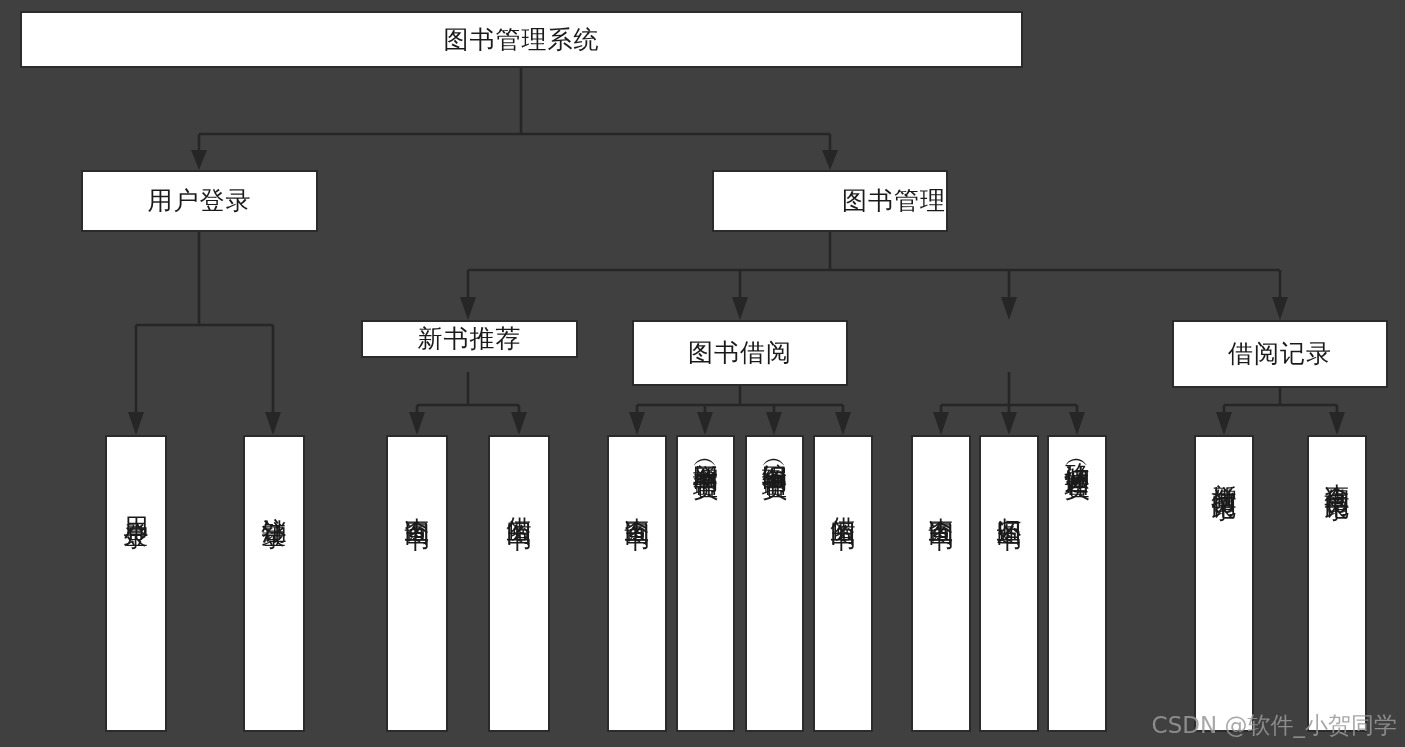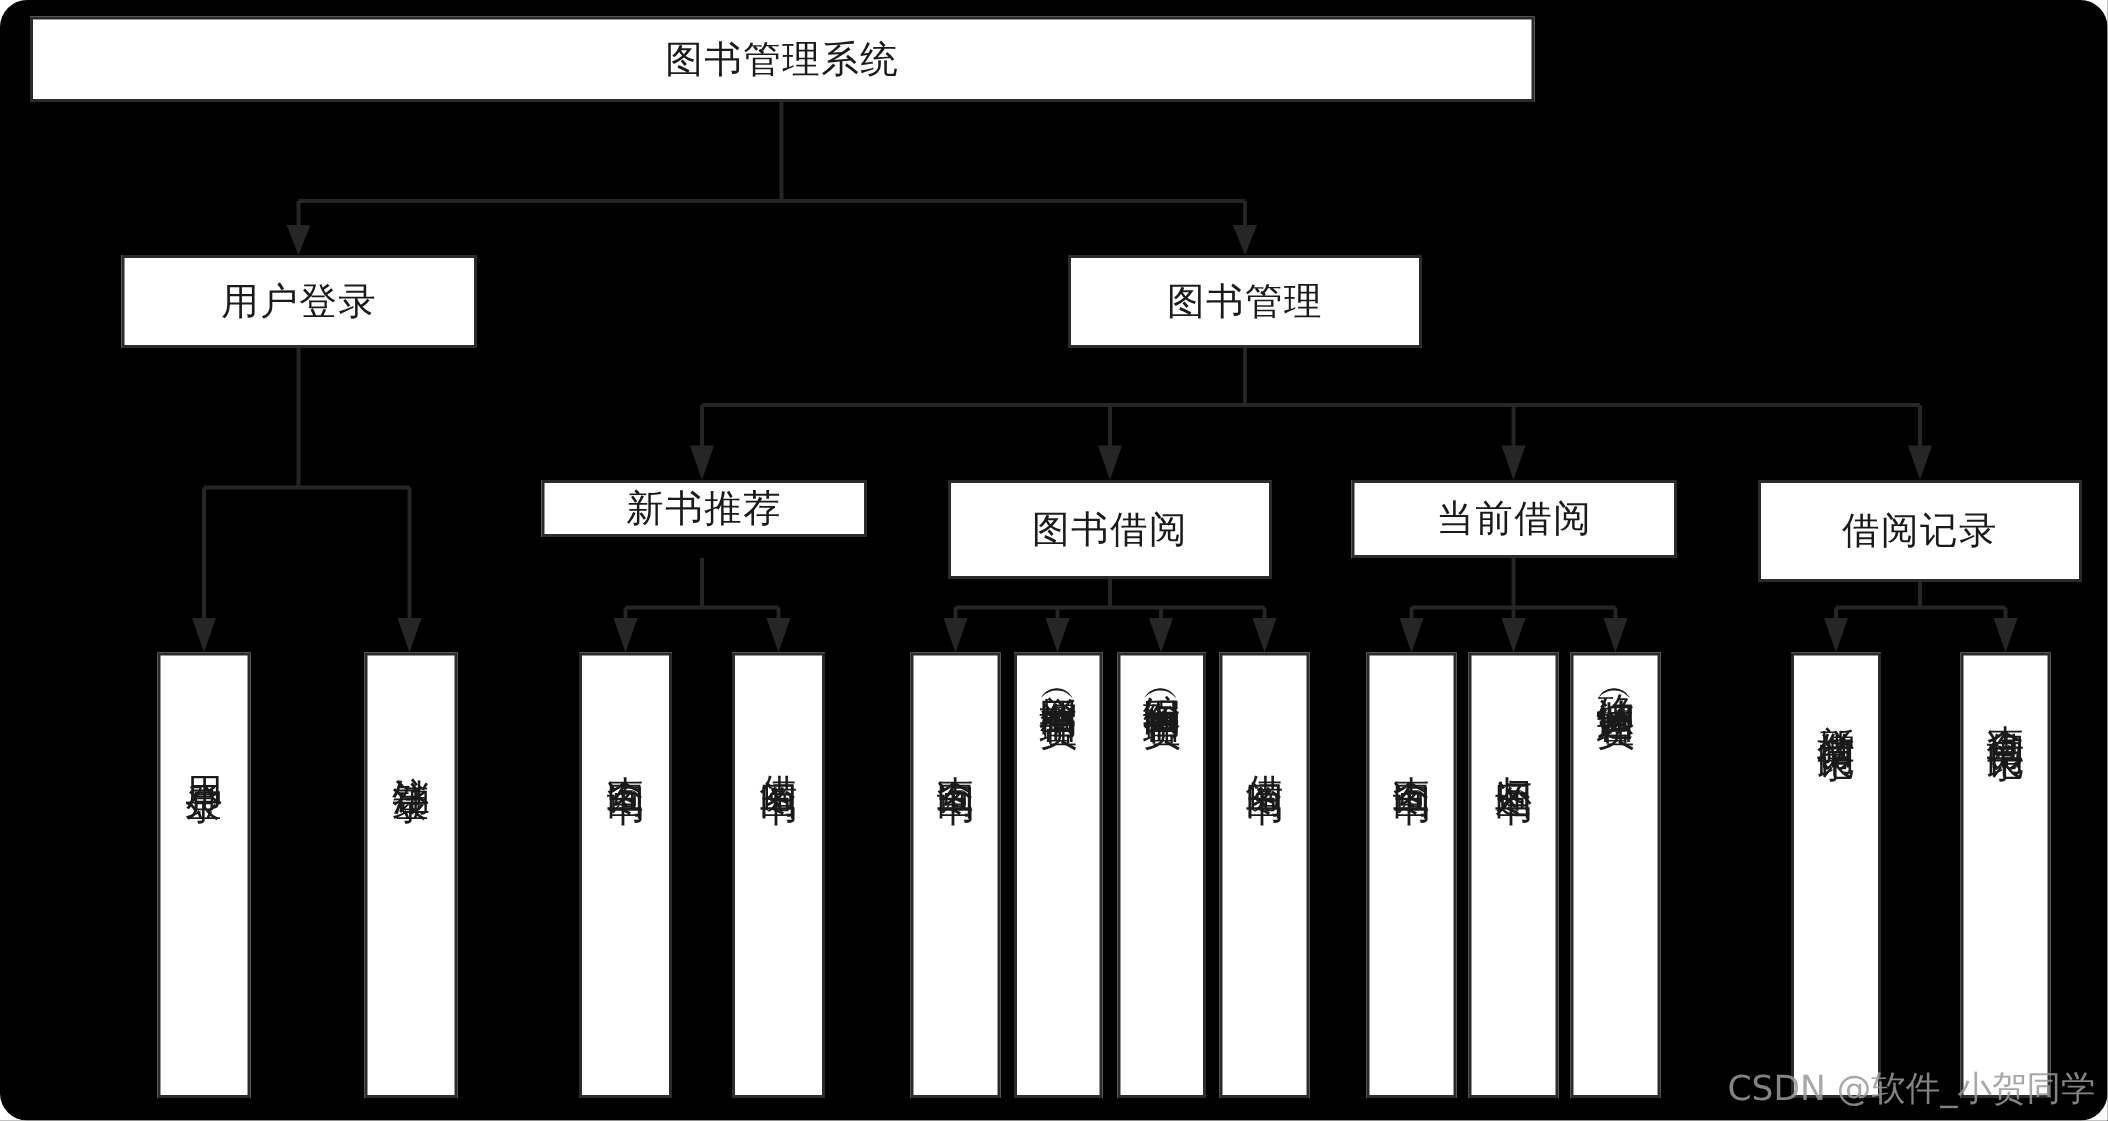--- a/index.html
+++ b/index.html
@@ -8,23 +8,22 @@
     padding: 0;
     background: #ffffff;
   }
   body {
     font-family: "DejaVu Sans", "Liberation Sans", sans-serif;
   }
   #diagram {
     position: relative;
     width: 1405px;
     height: 747px;
-    background: #000000;
+    background: #404040;
     overflow: hidden;
-    border-radius: 18px;
   }
   
   #connectors {
     position: absolute;
     left: 0;
     top: 0;
     width: 1405px;
     height: 747px;
   }
   #connectors line, #connectors path {
@@ -162,35 +161,32 @@
   </svg>
 
   <div class="node root horiz" style="left:20px; top:11px; width:1003px; height:57px;">
     <span class="label">图书管理系统</span>
   </div>
 
   <div class="node horiz" style="left:81px; top:170px; width:237px; height:62px;">
     <span class="label">用户登录</span>
   </div>
 
-  <div class="node horiz" style="left:712px; top:170px; width:236px; height:62px;">
+  <div class="node horiz" style="left:712px; top:170px; width:236px; height:62px;justify-content:flex-end;">
     <span class="label">图书管理</span>
   </div>
 
   <div class="node horiz" style="left:361px; top:320px; width:217px; height:38px;">
     <span class="label">新书推荐</span>
   </div>
 
   <div class="node horiz" style="left:632px; top:320px; width:216px; height:66px;">
     <span class="label">图书借阅</span>
   </div>
 
-  <div class="node horiz" style="left:901px; top:320px; width:217px; height:52px;">
-    <span class="label">当前借阅</span>
-  </div>
 
   <div class="node horiz" style="left:1172px; top:320px; width:216px; height:68px;">
     <span class="label">借阅记录</span>
   </div>
 
   <div class="node vert" style="left:105px; top:435px; width:62px; height:297px; padding-top:60px;">
     <span class="label">用户登录</span>
   </div>
 
   <div class="node vert" style="left:243px; top:435px; width:62px; height:297px; padding-top:60px;">

